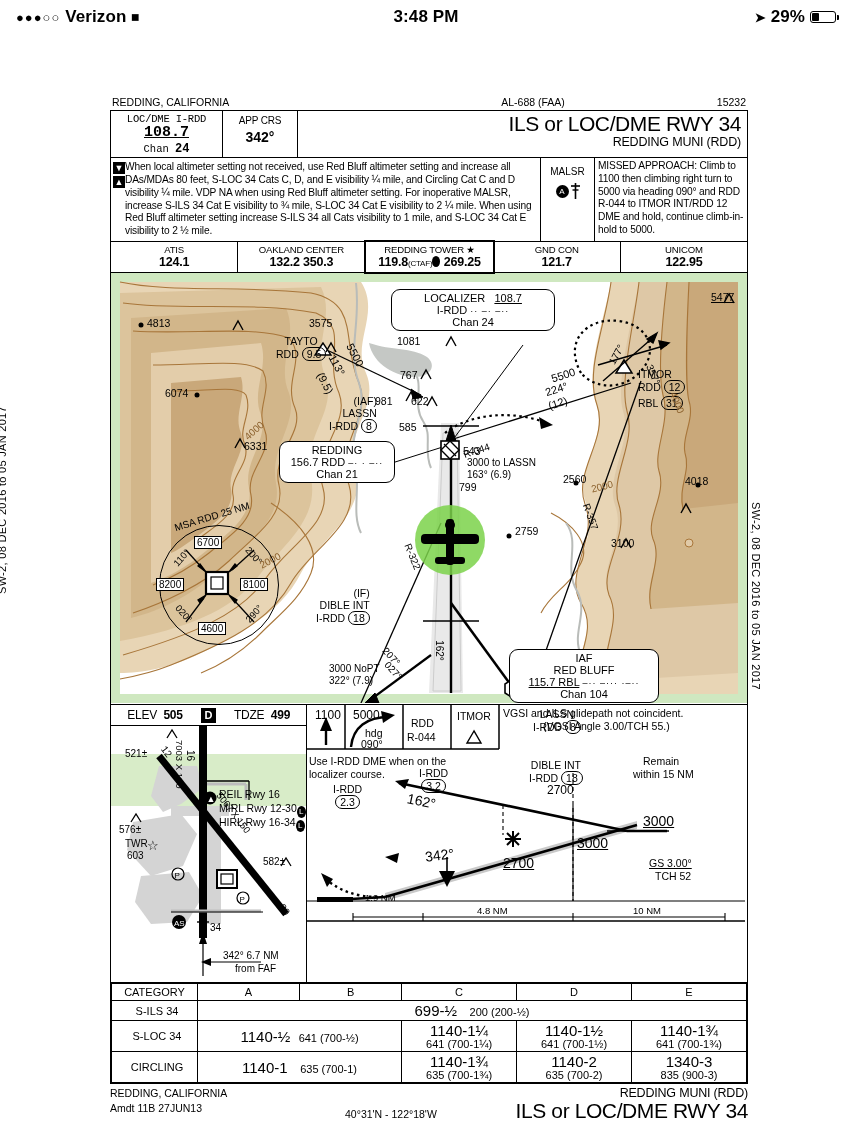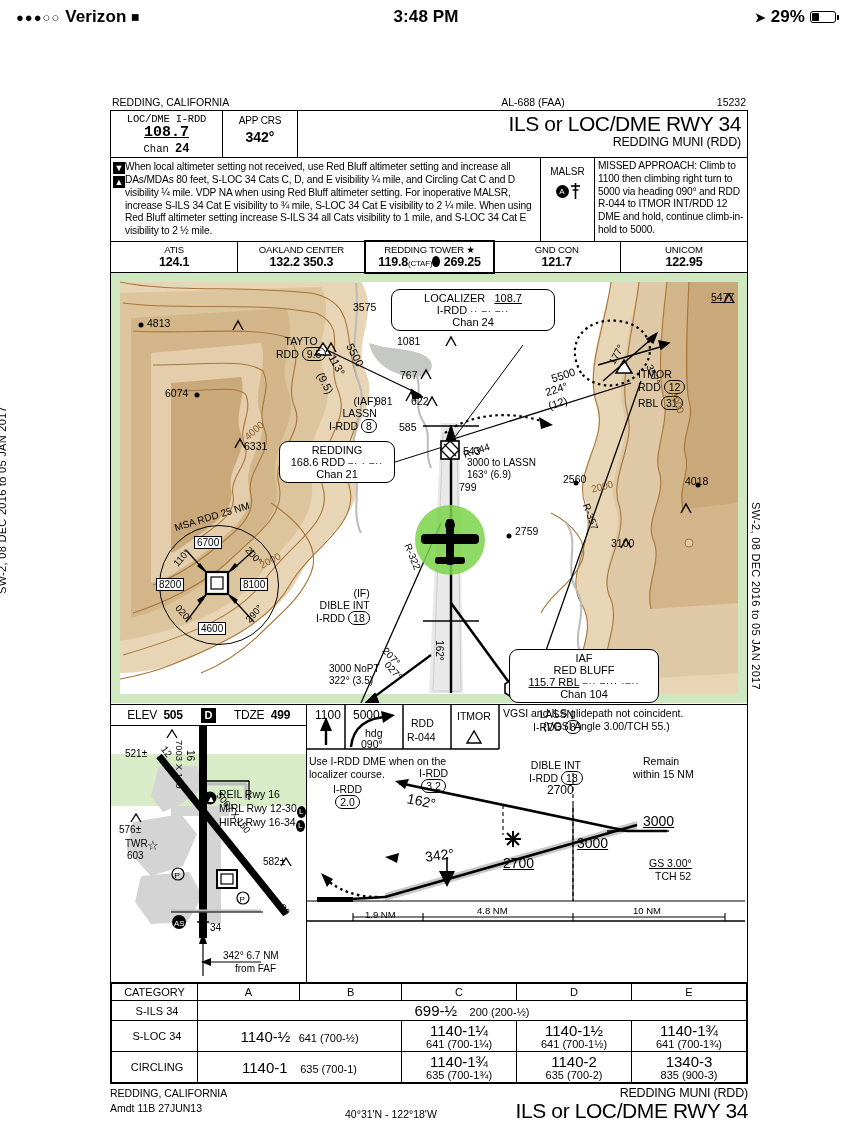--- a/index.html
+++ b/index.html
@@ -393,21 +393,21 @@
         <div class="navbox" style="left:280px; top:16px; width:164px;">
           <div class="nb1"><span>LOCALIZER</span>
             &nbsp;&nbsp;<u>108.7</u></div>
           <div class="nb2"><span>I-RDD</span>
             <span class="morse">··&nbsp;–·&nbsp;–··</span></div>
           <div class="nb2">Chan 24</div>
         </div>
 
         <div class="navbox" style="left:168px; top:168px; width:116px;">
           <div class="nb1">REDDING</div>
-          <div class="nb2"><span>168.6 RDD</span>
+          <div class="nb2"><span>156.7 RDD</span>
             <span class="morse">–·&nbsp;·&nbsp;–··</span></div>
           <div class="nb2">Chan 21</div>
         </div>
 
         <div class="navbox" style="left:398px; top:376px; width:150px;">
           <div class="nb1">IAF</div>
           <div class="nb1">RED BLUFF</div>
           <div class="nb2"><u>115.7  RBL</u>
             <span class="morse">–··&nbsp;–···&nbsp;·–··</span></div>
           <div class="nb2">Chan 104</div>
@@ -451,29 +451,29 @@
 
         <div class="mapText" style="left:352px;top:172px; transform:rotate(-18deg);">R-044</div>
         <div class="mapText" style="left:466px;top:238px; transform:rotate(70deg);">R-357</div>
         <div class="mapText" style="left:288px;top:278px; transform:rotate(68deg);">R-322</div>
         <div class="mapText" style="left:495px;top:76px; transform:rotate(-62deg);">177°</div>
         <div class="mapText" style="left:532px;top:96px; transform:rotate(66deg);">357°</div>
 
         <div class="mapText" style="left:356px;top:184px;">3000 to LASSN</div>
         <div class="mapText" style="left:356px;top:196px;">163° (6.9)</div>
         <div class="mapText" style="left:218px;top:390px;">3000 NoPT</div>
-        <div class="mapText" style="left:218px;top:402px;">322° (3.5)</div>
+        <div class="mapText" style="left:218px;top:402px;">322° (7.9)</div>
         <div class="mapText" style="left:318px;top:372px; transform:rotate(90deg); font-size:10px;">162°</div>
         <div class="mapText" style="left:270px;top:378px; transform:rotate(48deg); font-size:10px;">207°</div>
         <div class="mapText" style="left:272px;top:392px; transform:rotate(48deg); font-size:10px;">027°</div>
 
         <div class="mapNum" style="left:36px;top:44px;">4813</div>
         <div class="mapNum" style="left:133px;top:167px;">6331</div>
         <div class="mapNum" style="left:54px;top:114px;">6074</div>
-        <div class="mapNum" style="left:198px;top:28px;margin-left:44px;">3575</div>
+        <div class="mapNum" style="left:198px;top:44px;">3575</div>
         <div class="mapNum" style="left:286px;top:62px;">1081</div>
         <div class="mapNum" style="left:289px;top:96px;">767</div>
         <div class="mapNum" style="left:264px;top:122px;">981</div>
         <div class="mapNum" style="left:300px;top:122px;">622</div>
         <div class="mapNum" style="left:288px;top:148px;">585</div>
         <div class="mapNum" style="left:352px;top:172px;">543</div>
         <div class="mapNum" style="left:348px;top:208px;">799</div>
         <div class="mapNum" style="left:452px;top:200px;">2560</div>
         <div class="mapNum" style="left:404px;top:252px;">2759</div>
         <div class="mapNum" style="left:500px;top:264px;">3100</div>
@@ -677,21 +677,21 @@
         <div class="profTxt" style="left:54px;top:33px;">090°</div>
         <div class="profTxt" style="left:104px;top:12px;">RDD</div>
         <div class="profTxt" style="left:100px;top:26px;">R-044</div>
         <div class="profTxt" style="left:150px;top:5px;">ITMOR</div>
 
         <div class="profTxt" style="left:2px;top:50px;">Use I-RDD DME when on the</div>
         <div class="profTxt" style="left:2px;top:63px;">localizer course.</div>
 
         <div class="profTxt" style="left:26px;top:78px; text-align:center;">
           <div>I-RDD</div>
-          <span class="dmebox">2.0</span>
+          <span class="dmebox">2.3</span>
         </div>
         <div class="profTxt" style="left:112px;top:62px; text-align:center;">
           <div>I-RDD</div>
           <span class="dmebox">3.2</span>
         </div>
         <div class="profTxt" style="left:226px;top:3px; text-align:center;">
           <div>LASSN</div>
           <div><span>I-RDD</span> <span class="dmebox">8</span></div>
         </div>
         <div class="profTxt" style="left:222px;top:54px; text-align:center;">
@@ -706,21 +706,21 @@
 
         <div class="profBig" style="left:240px;top:78px; font-size:12px;">2700</div>
         <div class="profBig" style="left:196px;top:150px; text-decoration:underline;">2700</div>
         <div class="profBig" style="left:336px;top:108px; text-decoration:underline;">3000</div>
         <div class="profBig" style="left:270px;top:130px; text-decoration:underline;">3000</div>
         <div class="profBig" style="left:100px;top:88px; transform:rotate(12deg);">162°</div>
         <div class="profBig" style="left:118px;top:142px; transform:rotate(-7deg);">342°</div>
         <div class="profTxt" style="left:342px;top:152px; text-decoration:underline;">GS 3.00°</div>
         <div class="profTxt" style="left:348px;top:165px;">TCH 52</div>
 
-        <div class="profTxt" style="left:58px;top:204px; font-size:9.5px;text-align:right;">1.9 NM</div>
+        <div class="profTxt" style="left:58px;top:187px; font-size:9.5px;text-align:right;">1.9 NM</div>
         <div class="profTxt" style="left:170px;top:200px; font-size:9.5px;">4.8 NM</div>
         <div class="profTxt" style="left:326px;top:200px; font-size:9.5px;">10 NM</div>
       </div>
     </div>
 
     <div id="mins">
       <table>
         <tbody>
             <tr class="hdr">
           <td class="catcell">CATEGORY</td>

